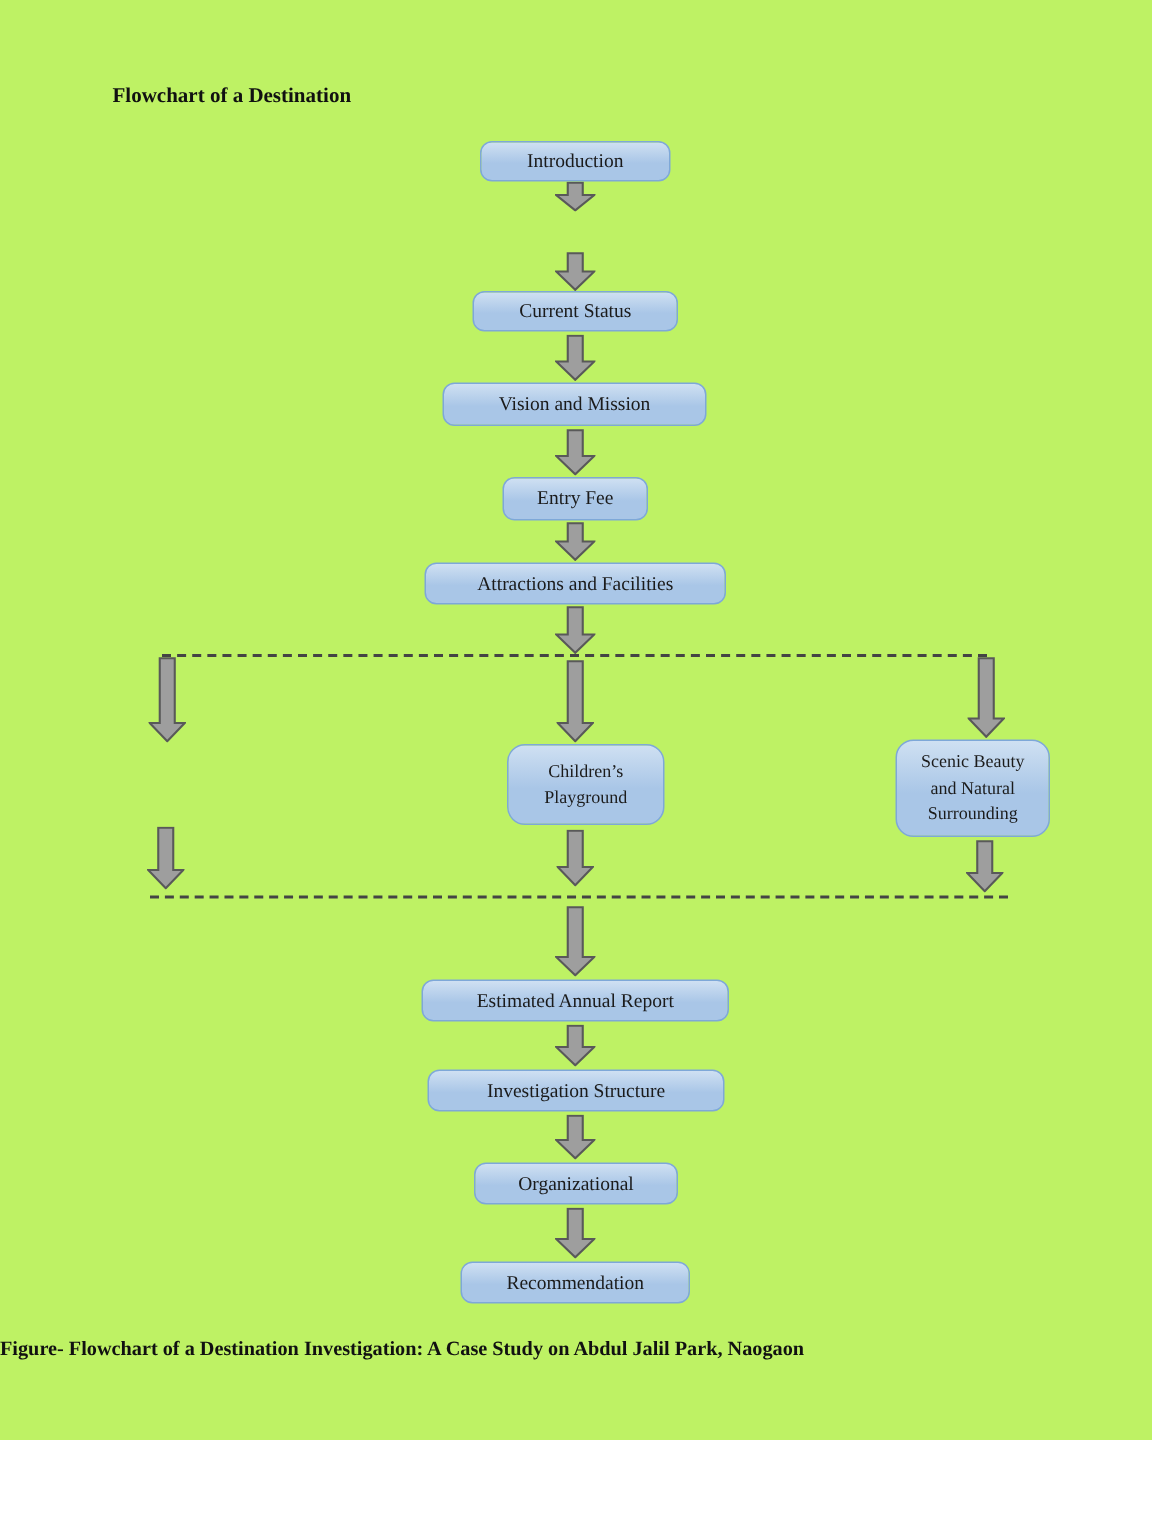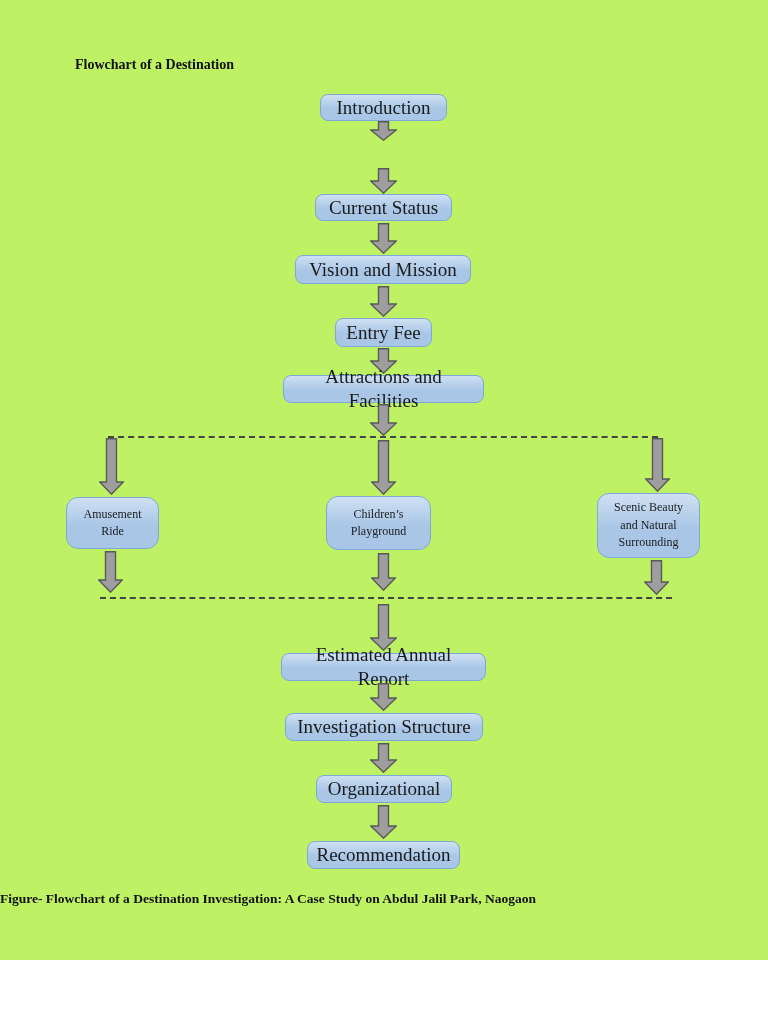--- a/index.html
+++ b/index.html
@@ -18,21 +18,21 @@
     white-space:nowrap;
   }
   .node{
     position:absolute;
     box-sizing:border-box;
     display:flex;align-items:center;justify-content:center;
     text-align:center;
     background:linear-gradient(180deg,var(--node-fill-light,#cfe0f2) 0%,var(--node-fill,#a9c6e7) 55%,var(--node-fill,#a9c6e7) 100%);
     border:1.5px solid var(--node-border,#7ea8d8);
     border-radius:8px;
-    font-size:19px;
+    font-size:13px;
     line-height:1.25;
     padding:2px 6px;
   }
   .node.branch{
     border-radius:12px;
     font-size:12px;
     line-height:1.45;
   }
   .arrow-down{position:absolute;}
   .arrow-down svg{display:block;}
@@ -106,22 +106,21 @@
       <svg width="25" height="55" viewBox="0 0 25 55">
         <polygon points="7.5,0.8 17.5,0.8 17.5,42.0 24.2,42.0 12.5,54.2 0.8,42.0 7.5,42.0" fill="#9e9e9e" stroke="#595959" stroke-width="1.4" stroke-linejoin="miter"></polygon>
       </svg>
     </div>
   <div class="arrow-down" style="left:645px;top:438px;width:25px;height:54px">
       <svg width="25" height="54" viewBox="0 0 25 54">
         <polygon points="7.5,0.8 17.5,0.8 17.5,41.0 24.2,41.0 12.5,53.2 0.8,41.0 7.5,41.0" fill="#9e9e9e" stroke="#595959" stroke-width="1.4" stroke-linejoin="miter"></polygon>
       </svg>
     </div>
 
-  <div class="node branch" style="left:66px;top:497px;width:93px;height:52px;padding:4px 10px">Amusement Ride</div>
-  <div class="node branch" style="left:326px;top:496px;width:105px;height:54px;padding:18px 12px">Children’s Playground</div>
+  <div class="node branch" style="left:338px;top:496px;width:105px;height:54px;padding:18px 12px">Children’s Playground</div>
   <div class="node branch" style="left:597px;top:493px;width:103px;height:65px;padding:16px 8px">Scenic Beauty and Natural Surrounding</div>
 
   <div class="arrow-down" style="left:98px;top:551px;width:25px;height:42px">
       <svg width="25" height="42" viewBox="0 0 25 42">
         <polygon points="7.5,0.8 17.5,0.8 17.5,29.0 24.2,29.0 12.5,41.2 0.8,29.0 7.5,29.0" fill="#9e9e9e" stroke="#595959" stroke-width="1.4" stroke-linejoin="miter"></polygon>
       </svg>
     </div>
   <div class="arrow-down" style="left:371px;top:553px;width:25px;height:38px">
       <svg width="25" height="38" viewBox="0 0 25 38">
         <polygon points="7.5,0.8 17.5,0.8 17.5,25.0 24.2,25.0 12.5,37.2 0.8,25.0 7.5,25.0" fill="#9e9e9e" stroke="#595959" stroke-width="1.4" stroke-linejoin="miter"></polygon>

